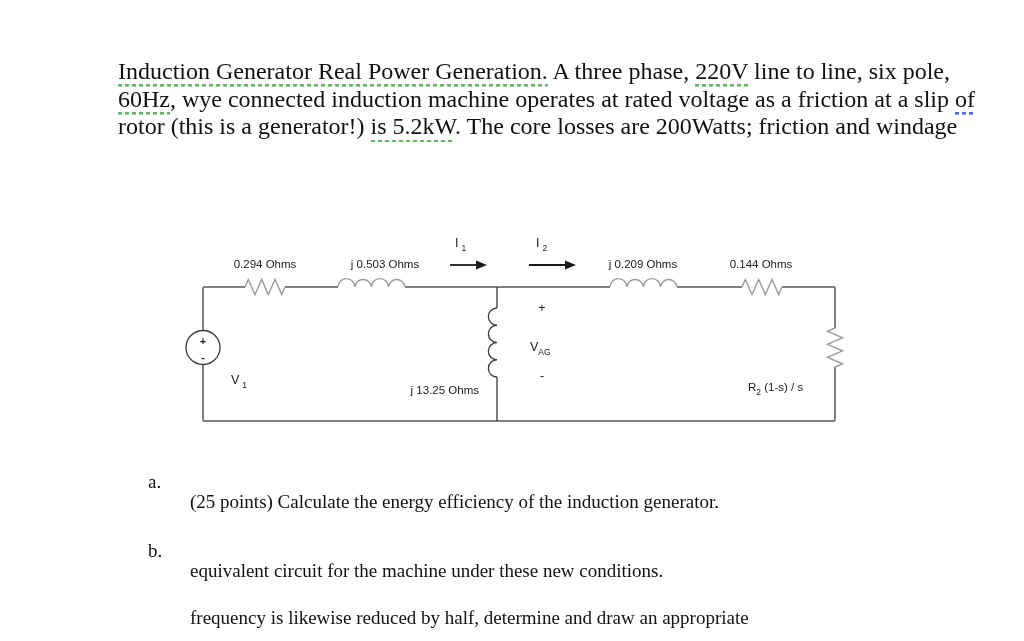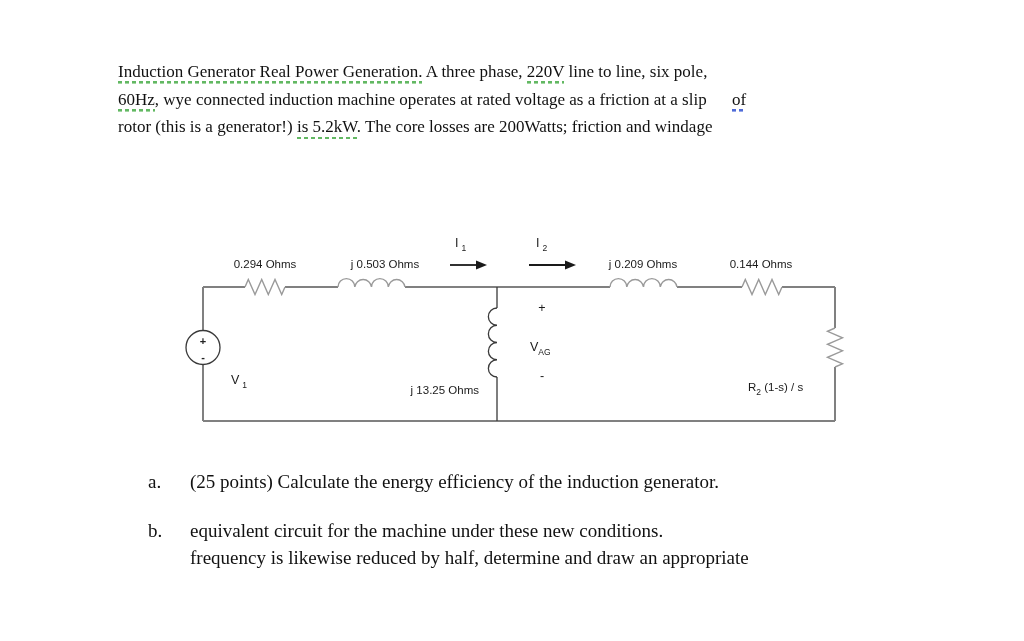--- a/index.html
+++ b/index.html
@@ -11,41 +11,40 @@
     --text:#111111;
   }
   html,body{margin:0;padding:0;background:#ffffff;}
   #page{
     position:relative;width:1024px;height:641px;background:#ffffff;overflow:hidden;
     font-family:"Liberation Serif", serif;color:var(--text);
   }
   
   #problem-paragraph{
     position:absolute;left:118px;top:58px;width:830px;
-    font-size:17px;line-height:27.6px;
+    font-size:24px;line-height:27.6px;
   }
   .pline{white-space:nowrap;}
   .u-green{
     background-image:repeating-linear-gradient(90deg, var(--underline-green) 0 4px, transparent 4px 7px);
     background-repeat:no-repeat;background-position:0 calc(100% - 0px);background-size:100% 2.6px;
     padding-bottom:3px;
   }
   .u-blue{
     background-image:repeating-linear-gradient(90deg, var(--underline-blue) 0 4px, transparent 4px 7px);
     background-repeat:no-repeat;background-position:0 calc(100% - 0px);background-size:100% 2.6px;
     padding-bottom:3px;
-    margin-left:21px;
   }
   
   #questions{position:absolute;left:148px;top:468px;width:820px;font-size:19px;line-height:27.6px;}
   .q-row{display:flex;align-items:flex-start;}
   .q-row + .q-row{margin-top:21px;}
   .q-marker{width:42px;flex:0 0 42px;}
   .q-lines{flex:1;}
-  .q-line{white-space:nowrap;}
+  .q-line{white-space:nowrap;margin-top:20px;}
   
   #circuit-svg{position:absolute;left:0;top:0;}
   .wire{stroke:var(--wire);stroke-width:2;fill:none;}
   .sym{stroke:var(--symbol);stroke-width:1.4;fill:none;}
   .dark{stroke:var(--dark);stroke-width:1.3;fill:none;}
   .arrow{stroke:#1a1a1a;stroke-width:1.8;fill:none;}
   .arrowhead{fill:#1a1a1a;stroke:none;}
   .clabel{font-family:"Liberation Sans", sans-serif;font-size:11.5px;fill:#1a1a1a;}
   .cbig{font-family:"Liberation Sans", sans-serif;font-size:12.5px;fill:#1a1a1a;}
   .csub{font-size:8.5px;}

